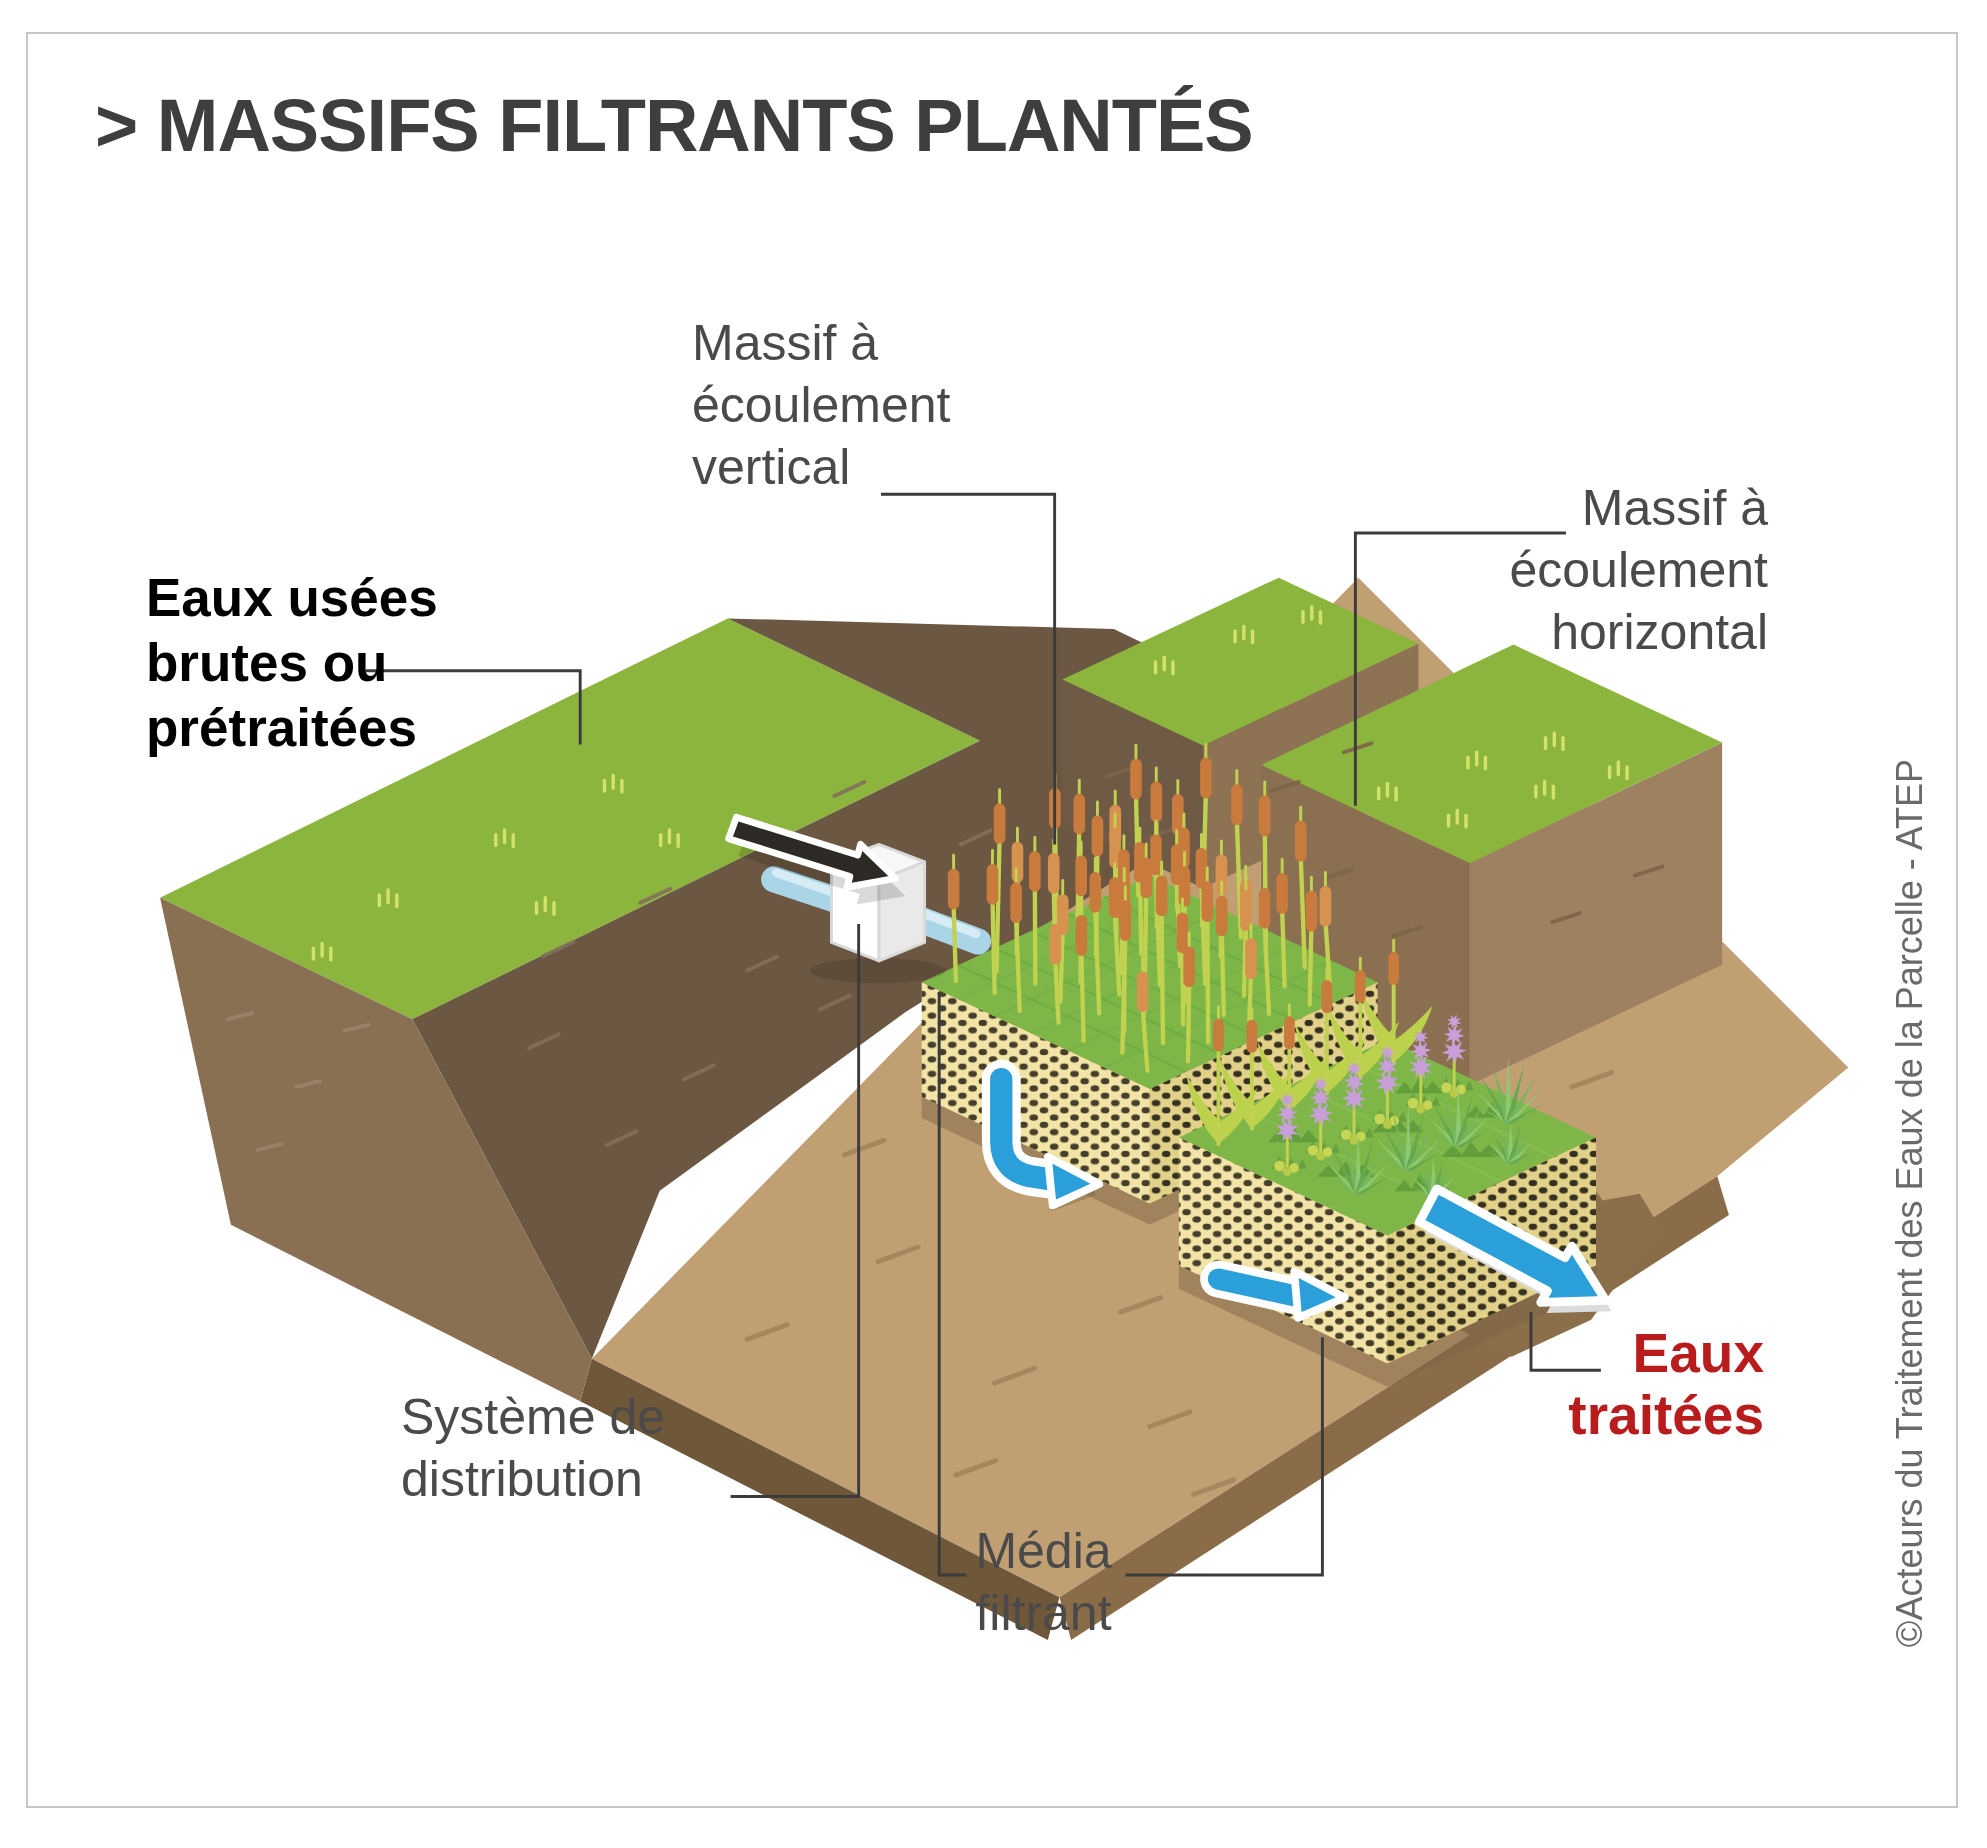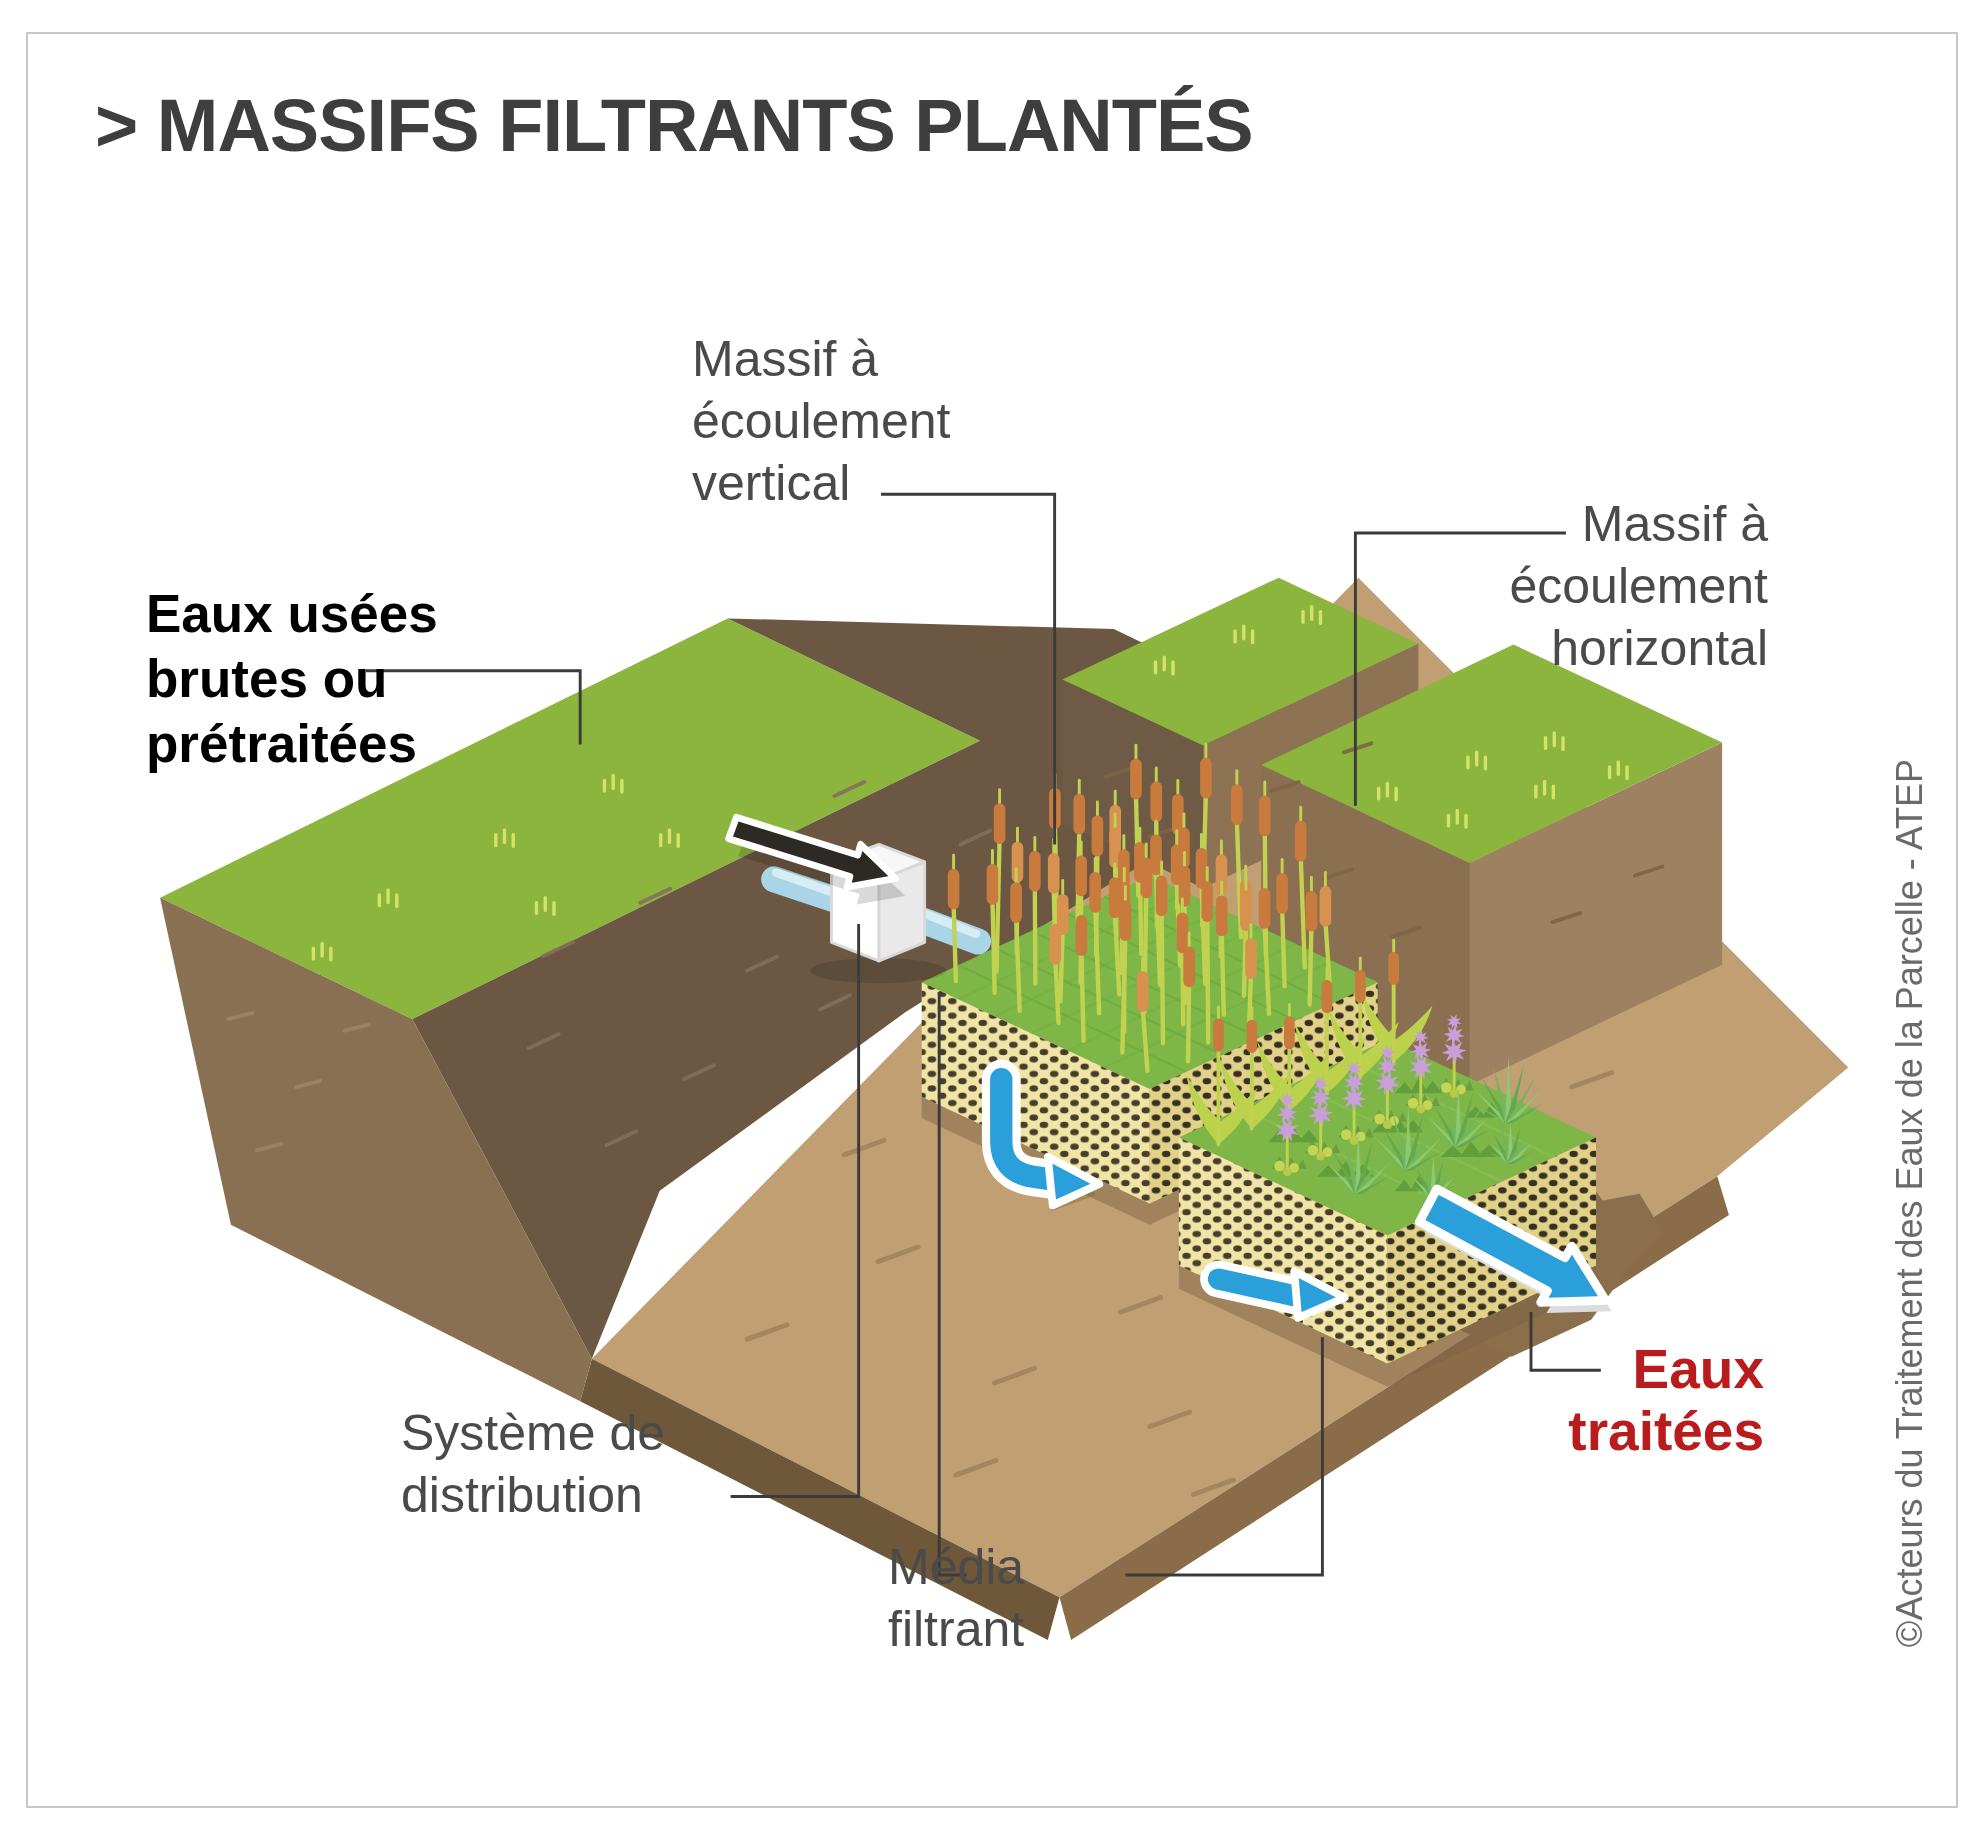--- a/index.html
+++ b/index.html
@@ -1,25 +1,25 @@
 <!DOCTYPE html>
 <html><head>
 <meta charset="utf-8">
 <style>
   html,body{margin:0;padding:0;background:#ffffff;}
   body{width:1987px;height:1849px;overflow:hidden;font-family:"Liberation Sans",sans-serif;}
   .stage{position:relative;width:1987px;height:1789px;background:#fff;}
   .frame{position:absolute;left:26px;top:32px;width:1932px;height:1776px;border:2.9px solid #c7c7c7;box-sizing:border-box;}
   svg.art{position:absolute;left:0;top:0;width:1987px;height:1849px;}
   .title{position:absolute;left:95px;top:83px;font-size:74px;font-weight:bold;color:#3e3e3e;letter-spacing:-1px;white-space:nowrap;}
-  .lbl{position:absolute;white-space:pre-line;font-size:50px;line-height:62px;color:#4a4a4b;margin-top:16px;}
+  .lbl{position:absolute;white-space:pre-line;font-size:50px;line-height:62px;color:#4a4a4b;}
   .lbl.bold-black{font-weight:bold;color:#000;font-size:53px;line-height:65px;}
   .lbl.blue{font-weight:bold;color:#b91c1c;font-size:55px;line-height:62px;}
   .lbl.r{text-align:right;}
-  .lbl.c{text-align:left;}
+  .lbl.c{text-align:center;}
   .credit{position:absolute;left:1910px;top:1203px;transform:translate(-50%,-50%) rotate(-90deg);font-size:36px;color:#6a6a6c;white-space:nowrap;}
 </style>
 </head>
 <body>
 
 <div class="stage">
 
   <svg class="art" viewBox="0 0 2048 1905">
     <defs>
       <pattern id="dots" width="21" height="15" patternUnits="userSpaceOnUse">

